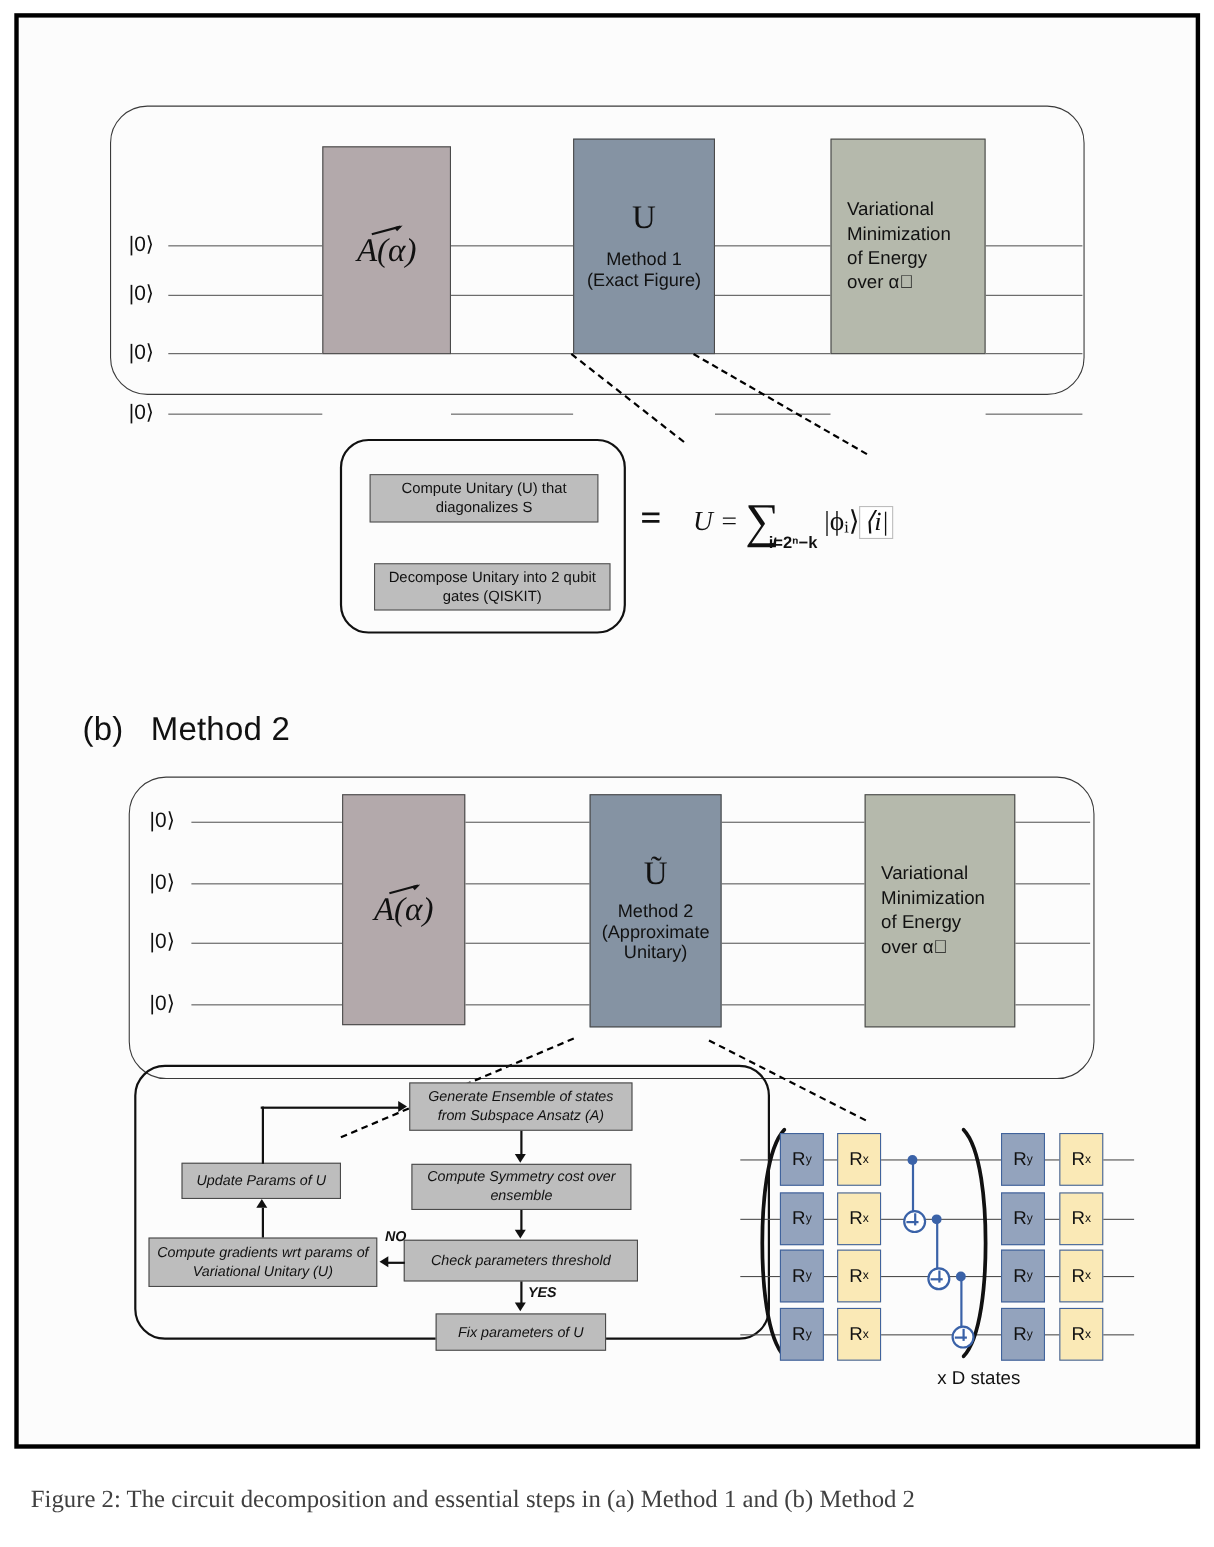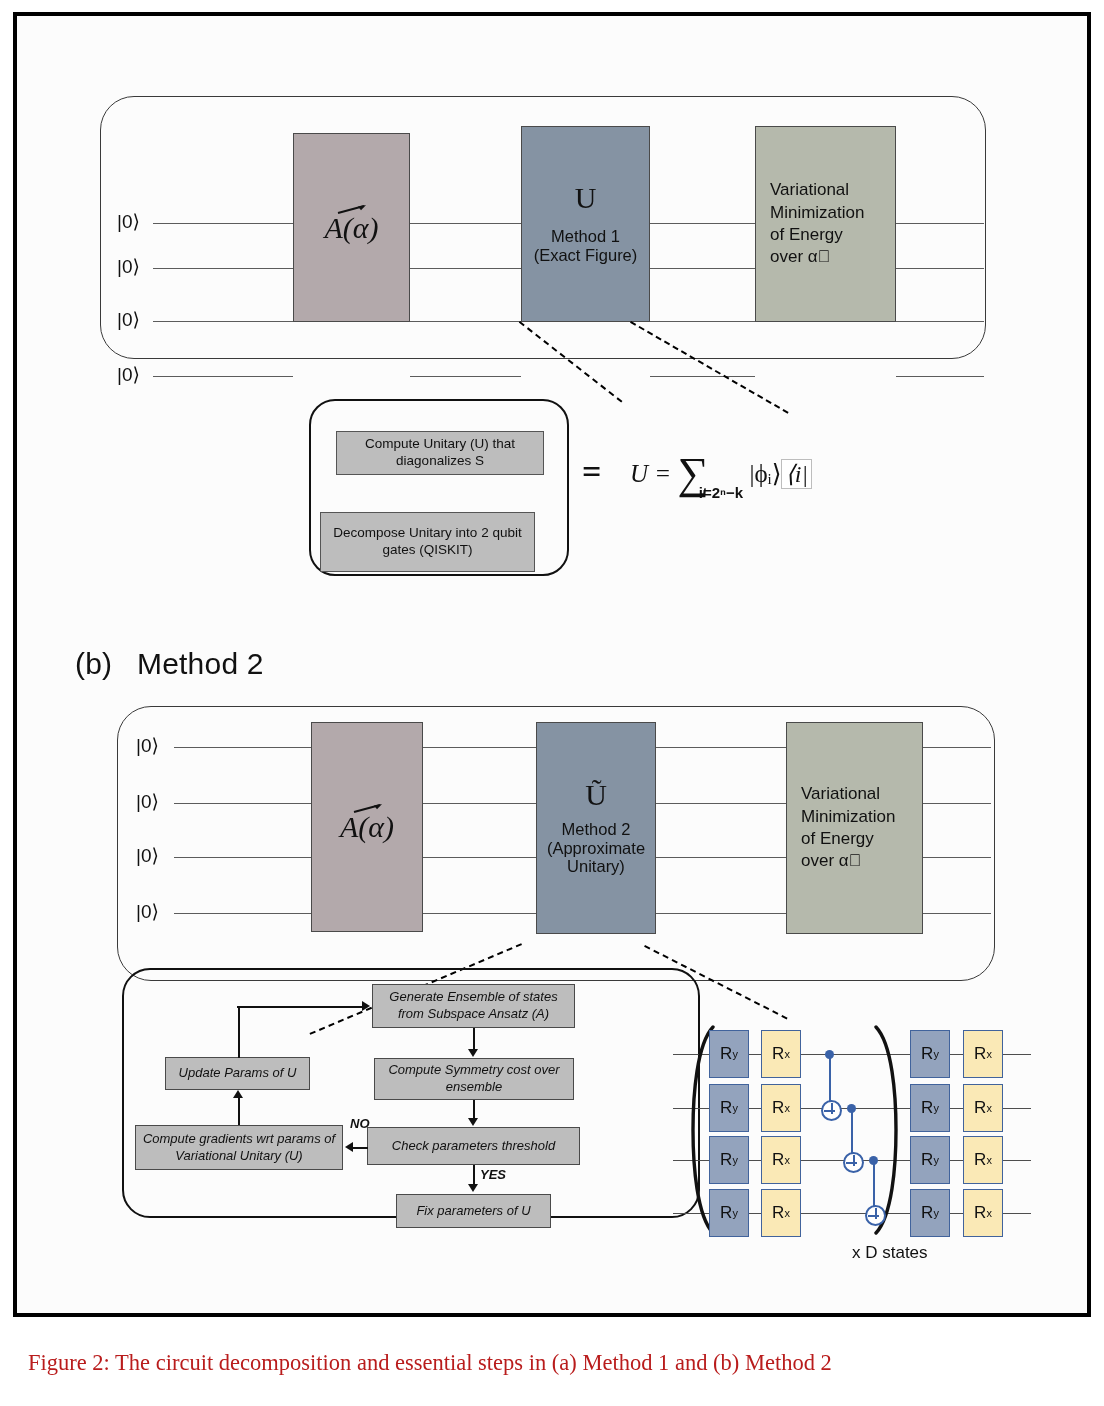--- a/index.html
+++ b/index.html
@@ -67,21 +67,21 @@
   .rg sub{font-size:11px;}
   .cnline{position:absolute;width:0;border-left:2.2px solid #3a62a8;}
   .cdot{position:absolute;width:9px;height:9px;border-radius:50%;background:#3a62a8;}
   .ctgt{position:absolute;width:17px;height:17px;border-radius:50%;border:2px solid #3a62a8;background:#fff;}
   .ctgt:before,.ctgt:after{content:"";position:absolute;background:#3a62a8;}
   .ctgt:before{left:50%;top:1px;width:2px;height:11px;margin-left:-1px;}
   .ctgt:after{top:50%;left:1px;height:2px;width:11px;margin-top:-1px;}
   .dtimes{position:absolute;font-size:17px;color:#111;white-space:nowrap;}
 
   .caption{position:absolute;left:28px;top:1350px;width:1060px;font-family:"Liberation Serif",serif;
-           font-size:22.5px;color:#b91c1c;white-space:nowrap;}
+           font-size:22.5px;color:#404040;white-space:nowrap;}
 </style>
 </head>
 <body>
 
 <div id="root">
   <div class="frame">
 
 
     <div class="circuit-card" style="left:83px;top:80px;width:886px;height:263px;">
 
@@ -131,21 +131,21 @@
         <span class="sub-line">of Energy</span>
         <span class="sub-line">over α⃗</span>
       </div>
     </div>
 
     <div class="dashed" style="left:503px;top:305px;width:130px;transform:rotate(38deg);"></div>
     <div class="dashed" style="left:614px;top:305px;width:182px;transform:rotate(30deg);"></div>
 
     <div class="decomp-card" style="left:292px;top:383px;width:260px;height:177px;">
       <div class="greybox" style="left:25px;top:30px;width:208px;height:44px;">Compute Unitary (U) that diagonalizes S</div>
-      <div class="greybox" style="left:9px;top:111px;width:215px;height:60px;">Decompose Unitary into 2 qubit gates (QISKIT)</div>
+      <div class="greybox" style="left:29px;top:111px;width:215px;height:43px;">Decompose Unitary into 2 qubit gates (QISKIT)</div>
     </div>
 
     <div class="eq eq-equals" style="left:565px;top:437px;">=</div>
 
     <div class="eq eq-main" style="left:613px;top:432px;">
       <span>U =</span>
       <span class="sigma">∑</span><span class="sigsub">i=2ⁿ−k</span>
       <span class="ketphi">|ϕᵢ⟩</span><span class="brai">⟨i|</span>
     </div>
 

